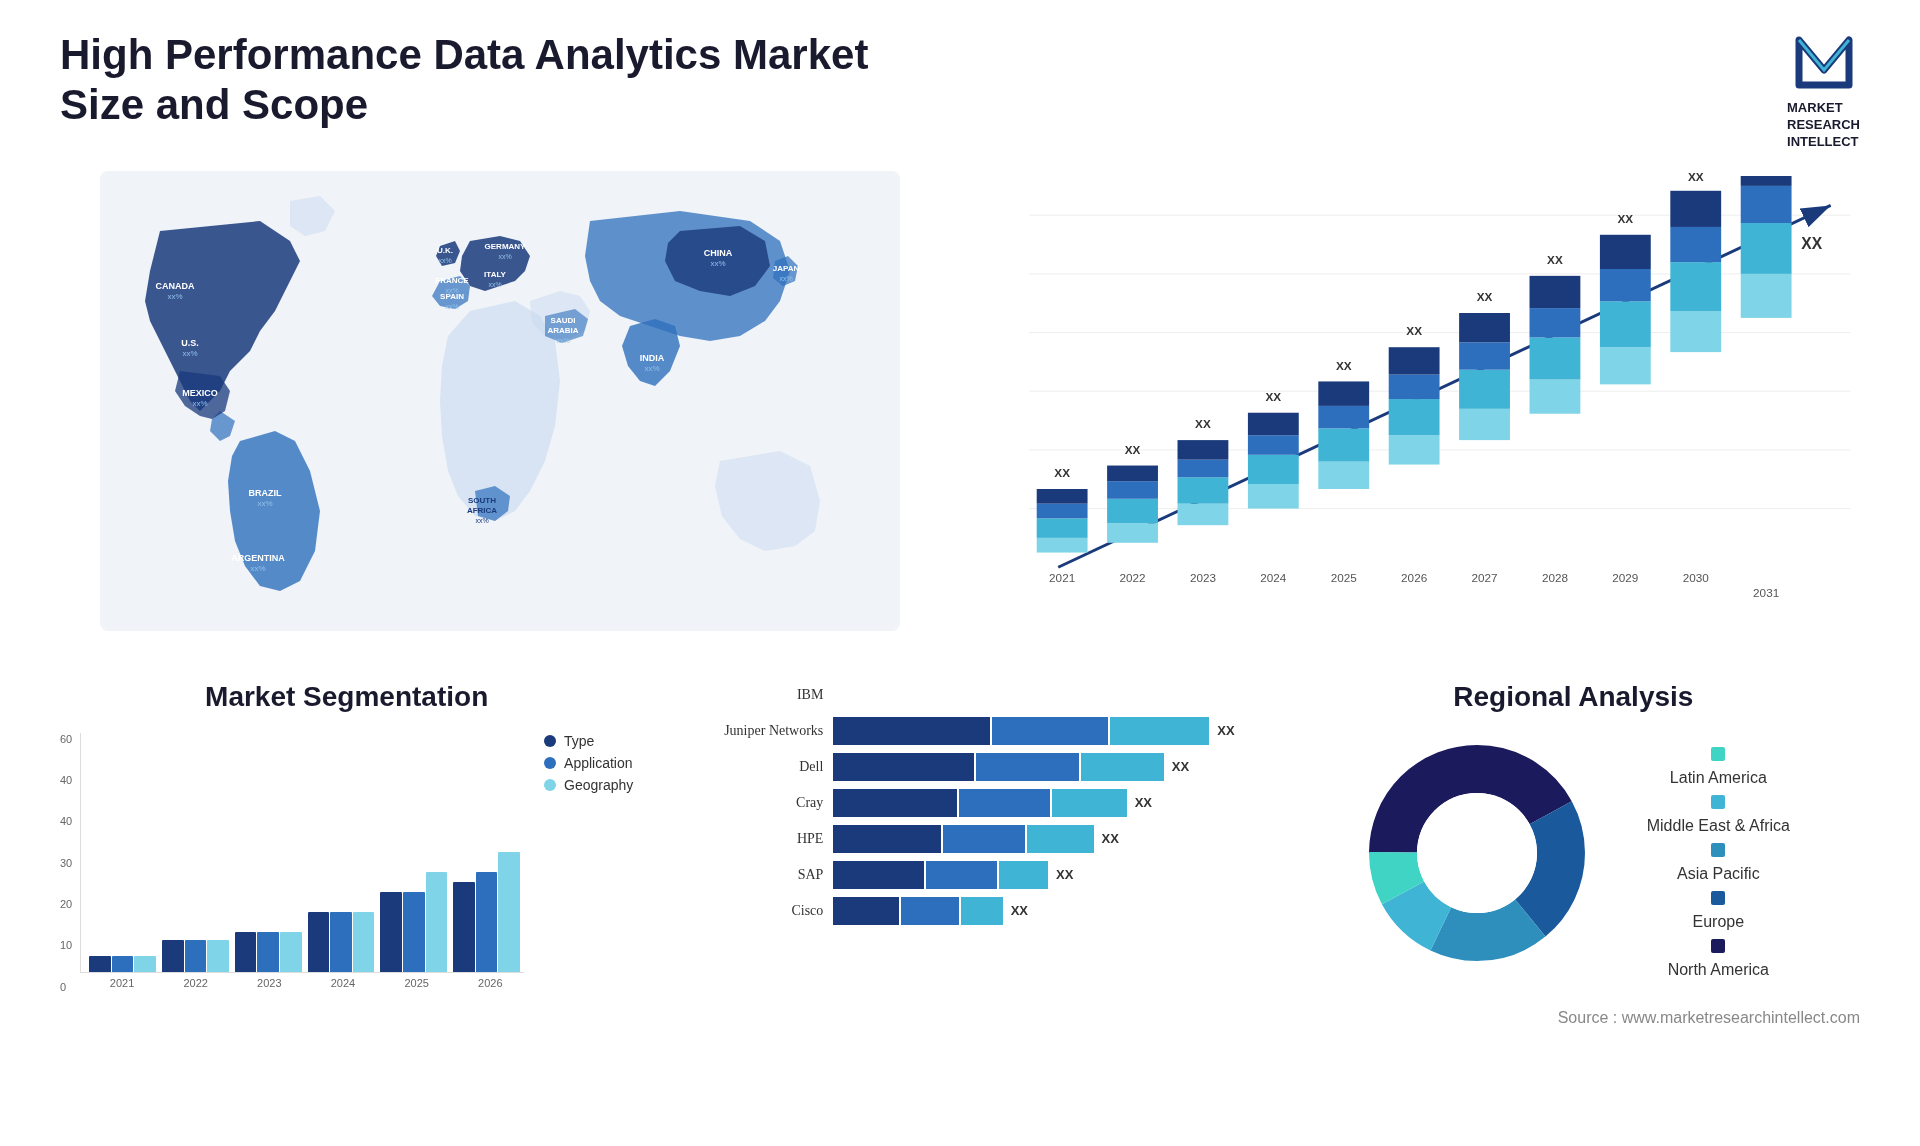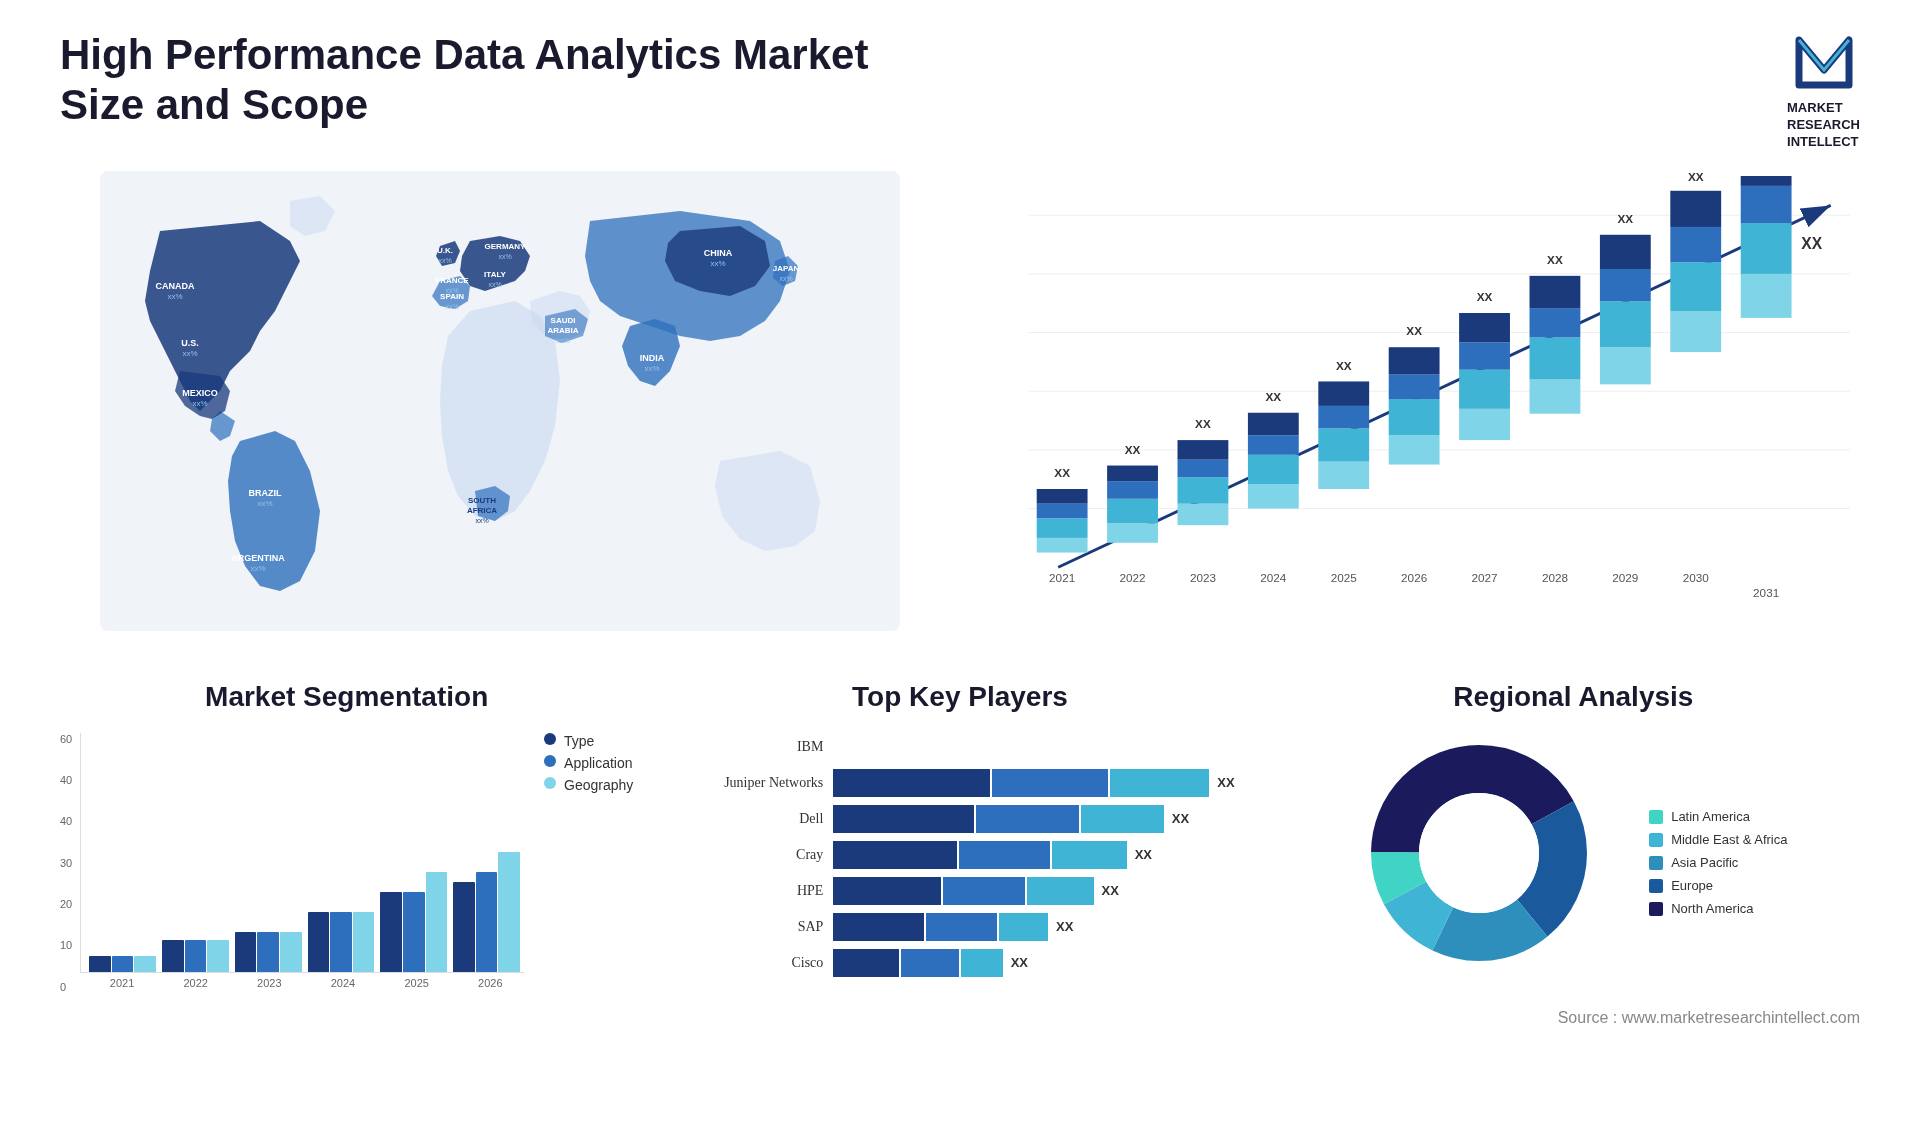--- a/index.html
+++ b/index.html
@@ -133,21 +133,21 @@
       color: #666;
     }
     .seg-legend {
       display: flex;
       flex-direction: column;
       gap: 6px;
       margin-left: 20px;
     }
     .seg-legend-item {
       display: flex;
-      align-items: flex-start;
+      align-items: center;
       gap: 8px;
       font-size: 14px;
       color: #333;
     }
     .legend-dot {
       width: 12px;
       height: 12px;
       border-radius: 50%;
     }
     .seg-chart-row {
@@ -218,22 +218,23 @@
     }
     .regional-legend {
       display: flex;
       flex-direction: column;
       gap: 8px;
     }
     .regional-legend-item {
       display: flex;
       align-items: center;
       gap: 8px;
-      font-size: 13px;
+      font-size: 16px;
       color: #333;
+      flex-direction: column;
     }
     .legend-square {
       width: 14px;
       height: 14px;
       border-radius: 2px;
       flex-shrink: 0;
     }
   </style>
 </head>
 <body>
@@ -527,21 +528,20 @@
           </div>
           <div class="seg-legend-item">
             <div class="legend-dot" style="background:#7fd4e8;"></div>
             <span>Geography</span>
           </div>
         </div>
       </div>
     </div>
 
     <div class="players-section">
-      <div class="section-title">Top Key Players</div>
 
       <div class="player-row">
         <div class="player-name">IBM</div>
         <div class="player-bar-container"></div>
       </div>
 
       <div class="player-row">
         <div class="player-name">Juniper Networks</div>
         <div class="player-bar-container">
           <div class="player-bar-seg1" style="width:38%;"></div>

